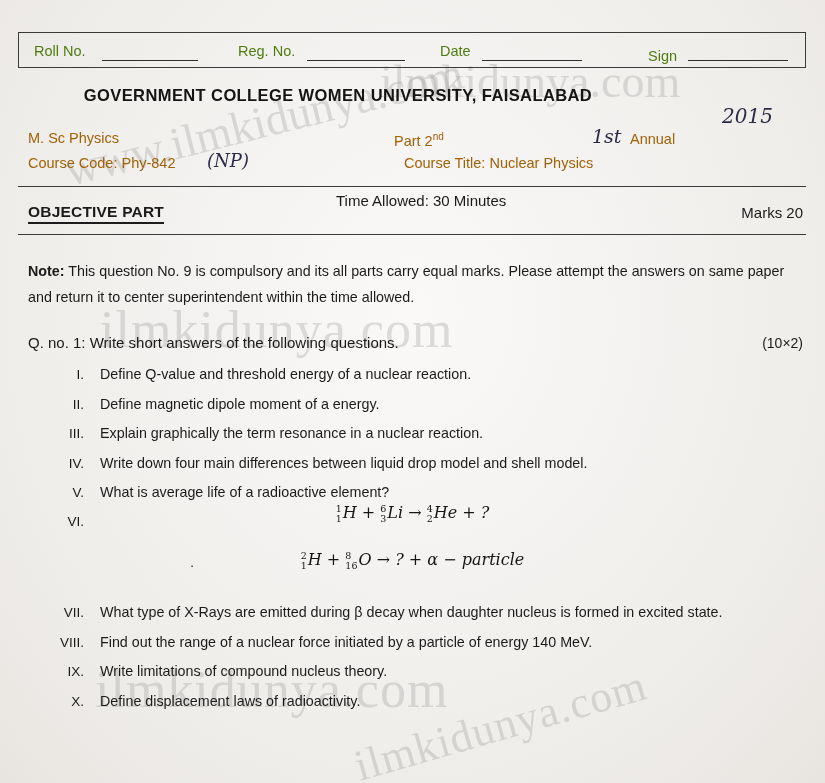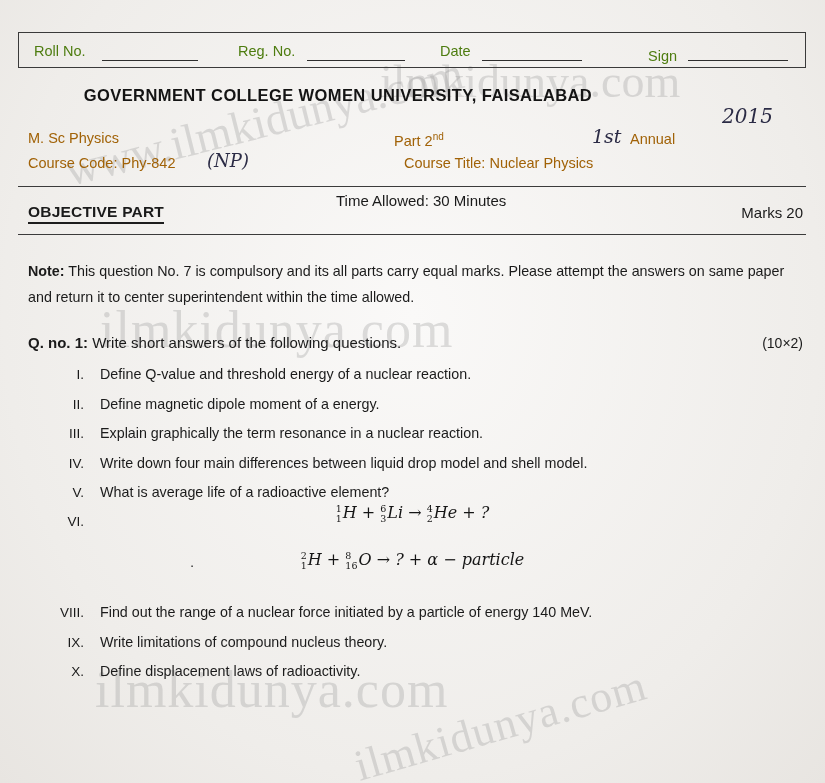--- a/index.html
+++ b/index.html
@@ -137,21 +137,21 @@
   }
   .note b { font-weight: bold; }
 
   
   .qno {
     position: absolute;
     left: 28px;
     top: 334px;
     font-size: 15px;
   }
-  .qno .lbl { font-weight: bold; text-align: center; }
+  .qno .lbl { font-weight: normal; text-align: center; }
   .qmarks {
     position: absolute;
     right: 22px;
     top: 335px;
     font-size: 14px;
   }
 
   
   .qlist {
     position: absolute;
@@ -271,21 +271,21 @@
 
   <div class="hr" style="top:186px;"></div>
   <div class="hr" style="top:234px;"></div>
 
   <div class="objective">OBJECTIVE PART</div>
   <div class="timeallowed">Time Allowed: 30 Minutes</div>
   <div class="marks">Marks 20</div>
 
   <div class="note">
     <b>Note:</b>
-    <span>This question No. 7 is compulsory and its all parts carry equal marks. Please attempt the answers on same paper and return it to center superintendent within the time allowed.</span>
+    <span>This question No. 9 is compulsory and its all parts carry equal marks. Please attempt the answers on same paper and return it to center superintendent within the time allowed.</span>
   </div>
 
   <div class="qno">
     <span class="lbl">Q. no. 1:</span>
     <span>Write short answers of the following questions.</span>
   </div>
   <div class="qmarks">(10×2)</div>
 
   <div class="qlist">
     <div class="qitem">
@@ -312,20 +312,24 @@
       <span class="rn">VI.</span>
     </div>
   </div>
 
   <div class="eqwrap" id="eq0" style="top:503px;"><span class="frac"><span class="sup2">1</span><span class="sub2">1</span></span><span>H</span><span> + </span><span class="frac"><span class="sup2">6</span><span class="sub2">3</span></span><span>Li</span><span>  →  </span><span class="frac"><span class="sup2">4</span><span class="sub2">2</span></span><span>He</span><span> + ?</span></div>
   <div class="dotmark">.</div>
   <div class="eqwrap" id="eq1" style="top:550px;"><span class="frac"><span class="sup2">2</span><span class="sub2">1</span></span><span>H</span><span> + </span><span class="frac"><span class="sup2">8</span><span class="sub2">16</span></span><span>O</span><span>  → ? + α − particle</span></div>
 
   <div class="qlist" style="top:598px;">
     <div class="qitem">
+      <span class="rn">VII.</span>
+      <span class="txt">What type of X-Rays are emitted during β decay when daughter nucleus is formed in excited state.</span>
+    </div>
+    <div class="qitem">
       <span class="rn">VIII.</span>
       <span class="txt">Find out the range of a nuclear force initiated by a particle of energy 140 MeV.</span>
     </div>
     <div class="qitem">
       <span class="rn">IX.</span>
       <span class="txt">Write limitations of compound nucleus theory.</span>
     </div>
     <div class="qitem">
       <span class="rn">X.</span>
       <span class="txt">Define displacement laws of radioactivity.</span>

